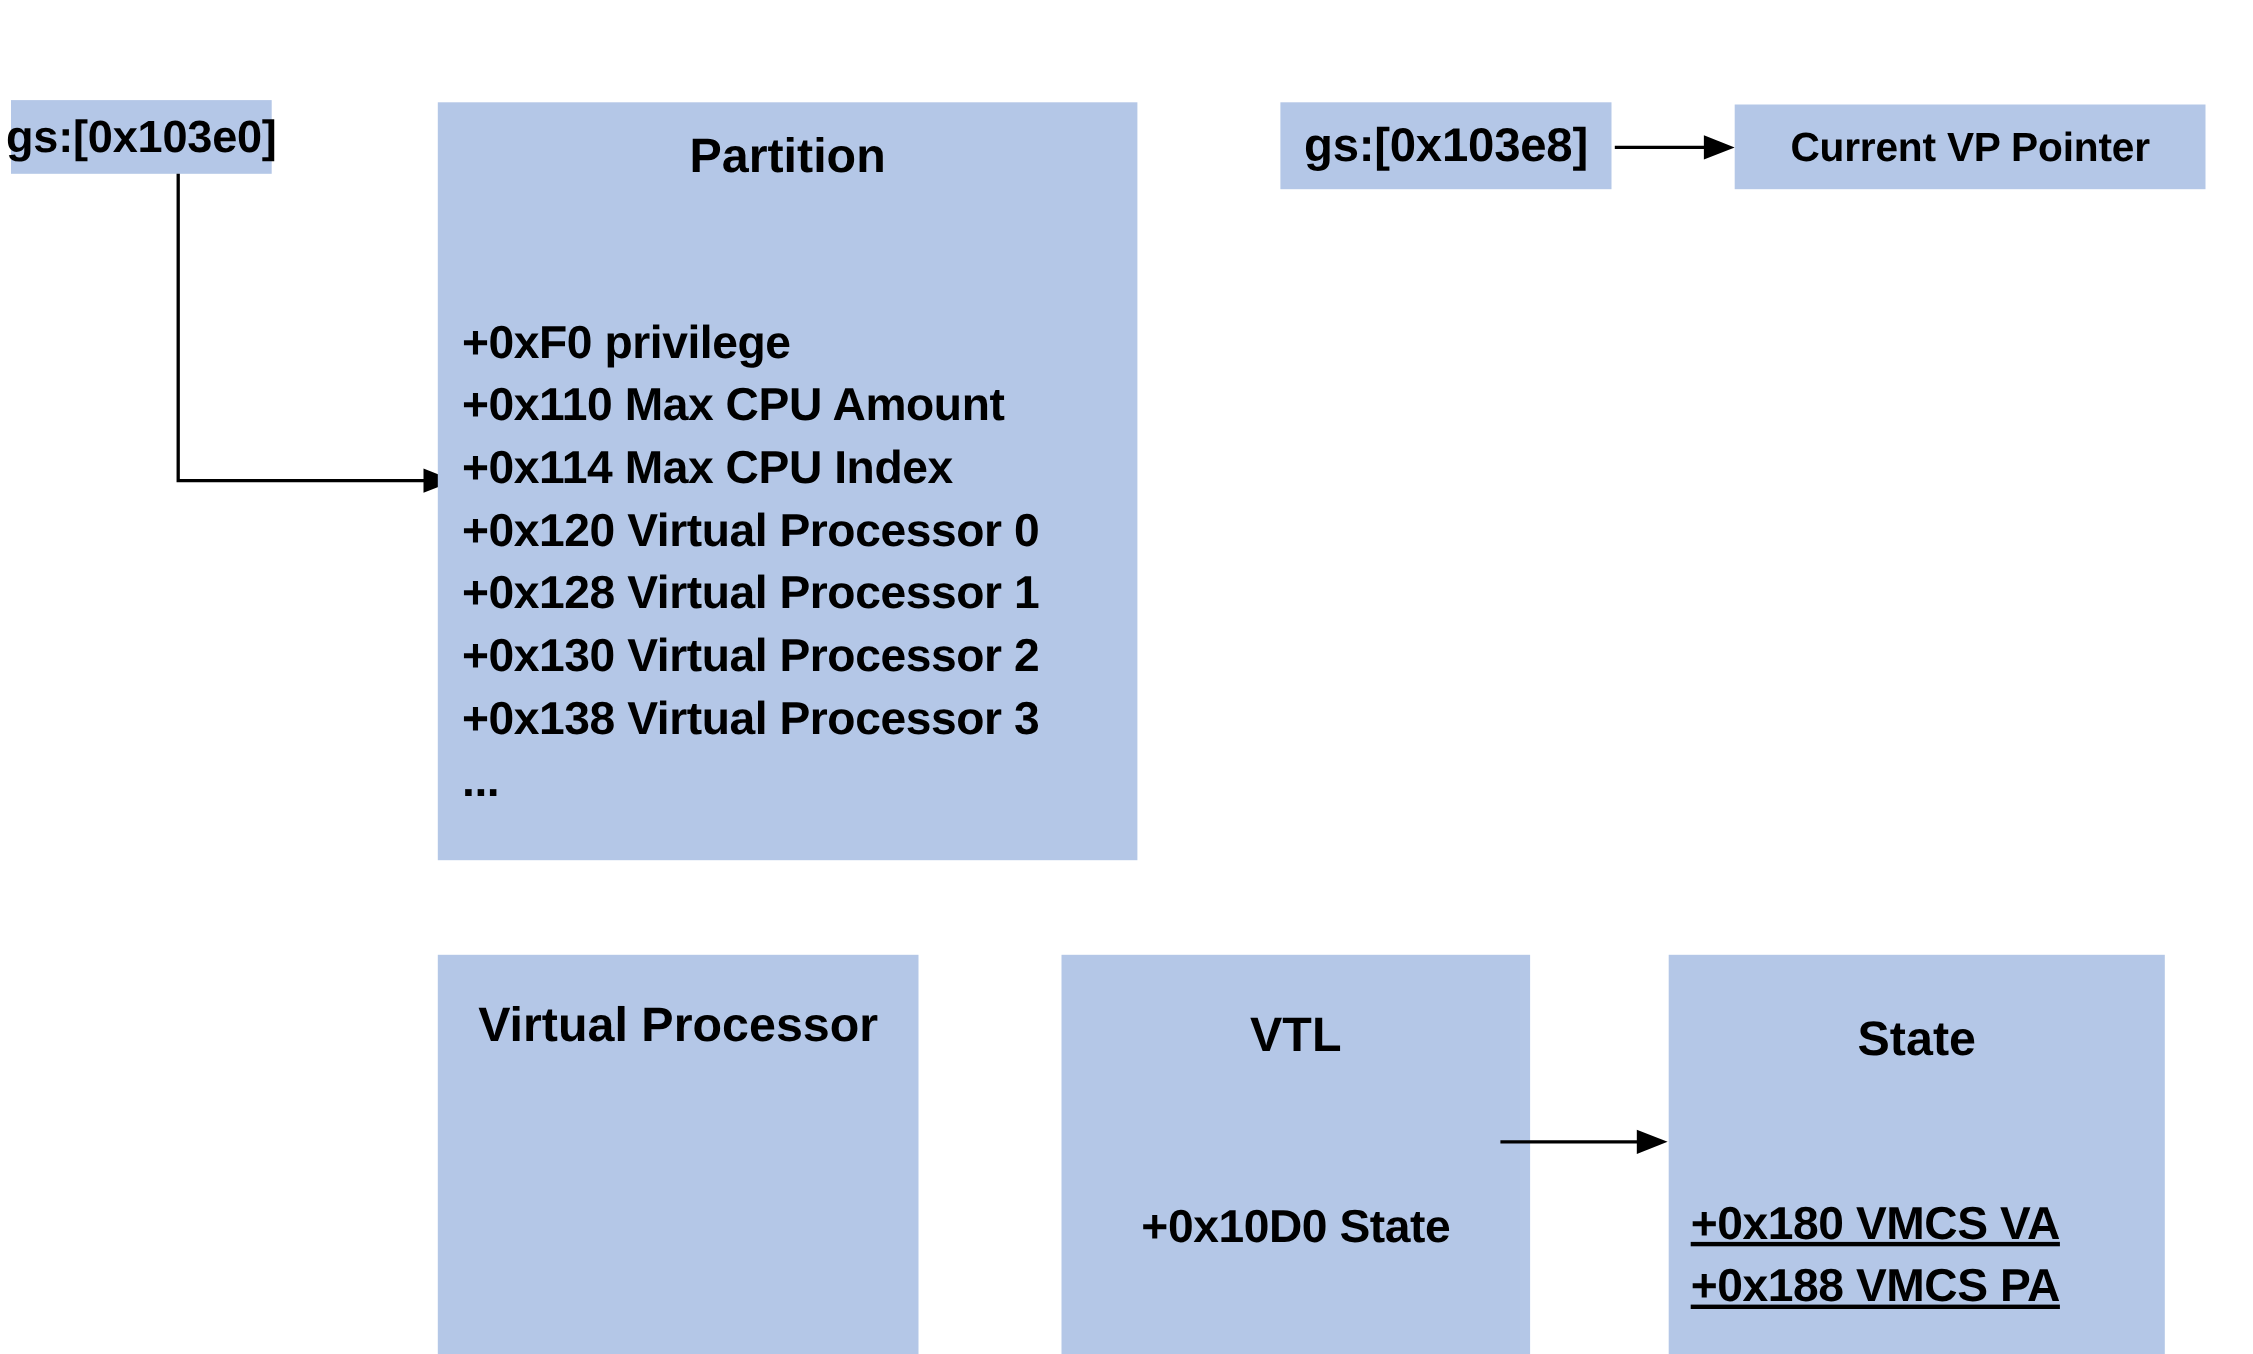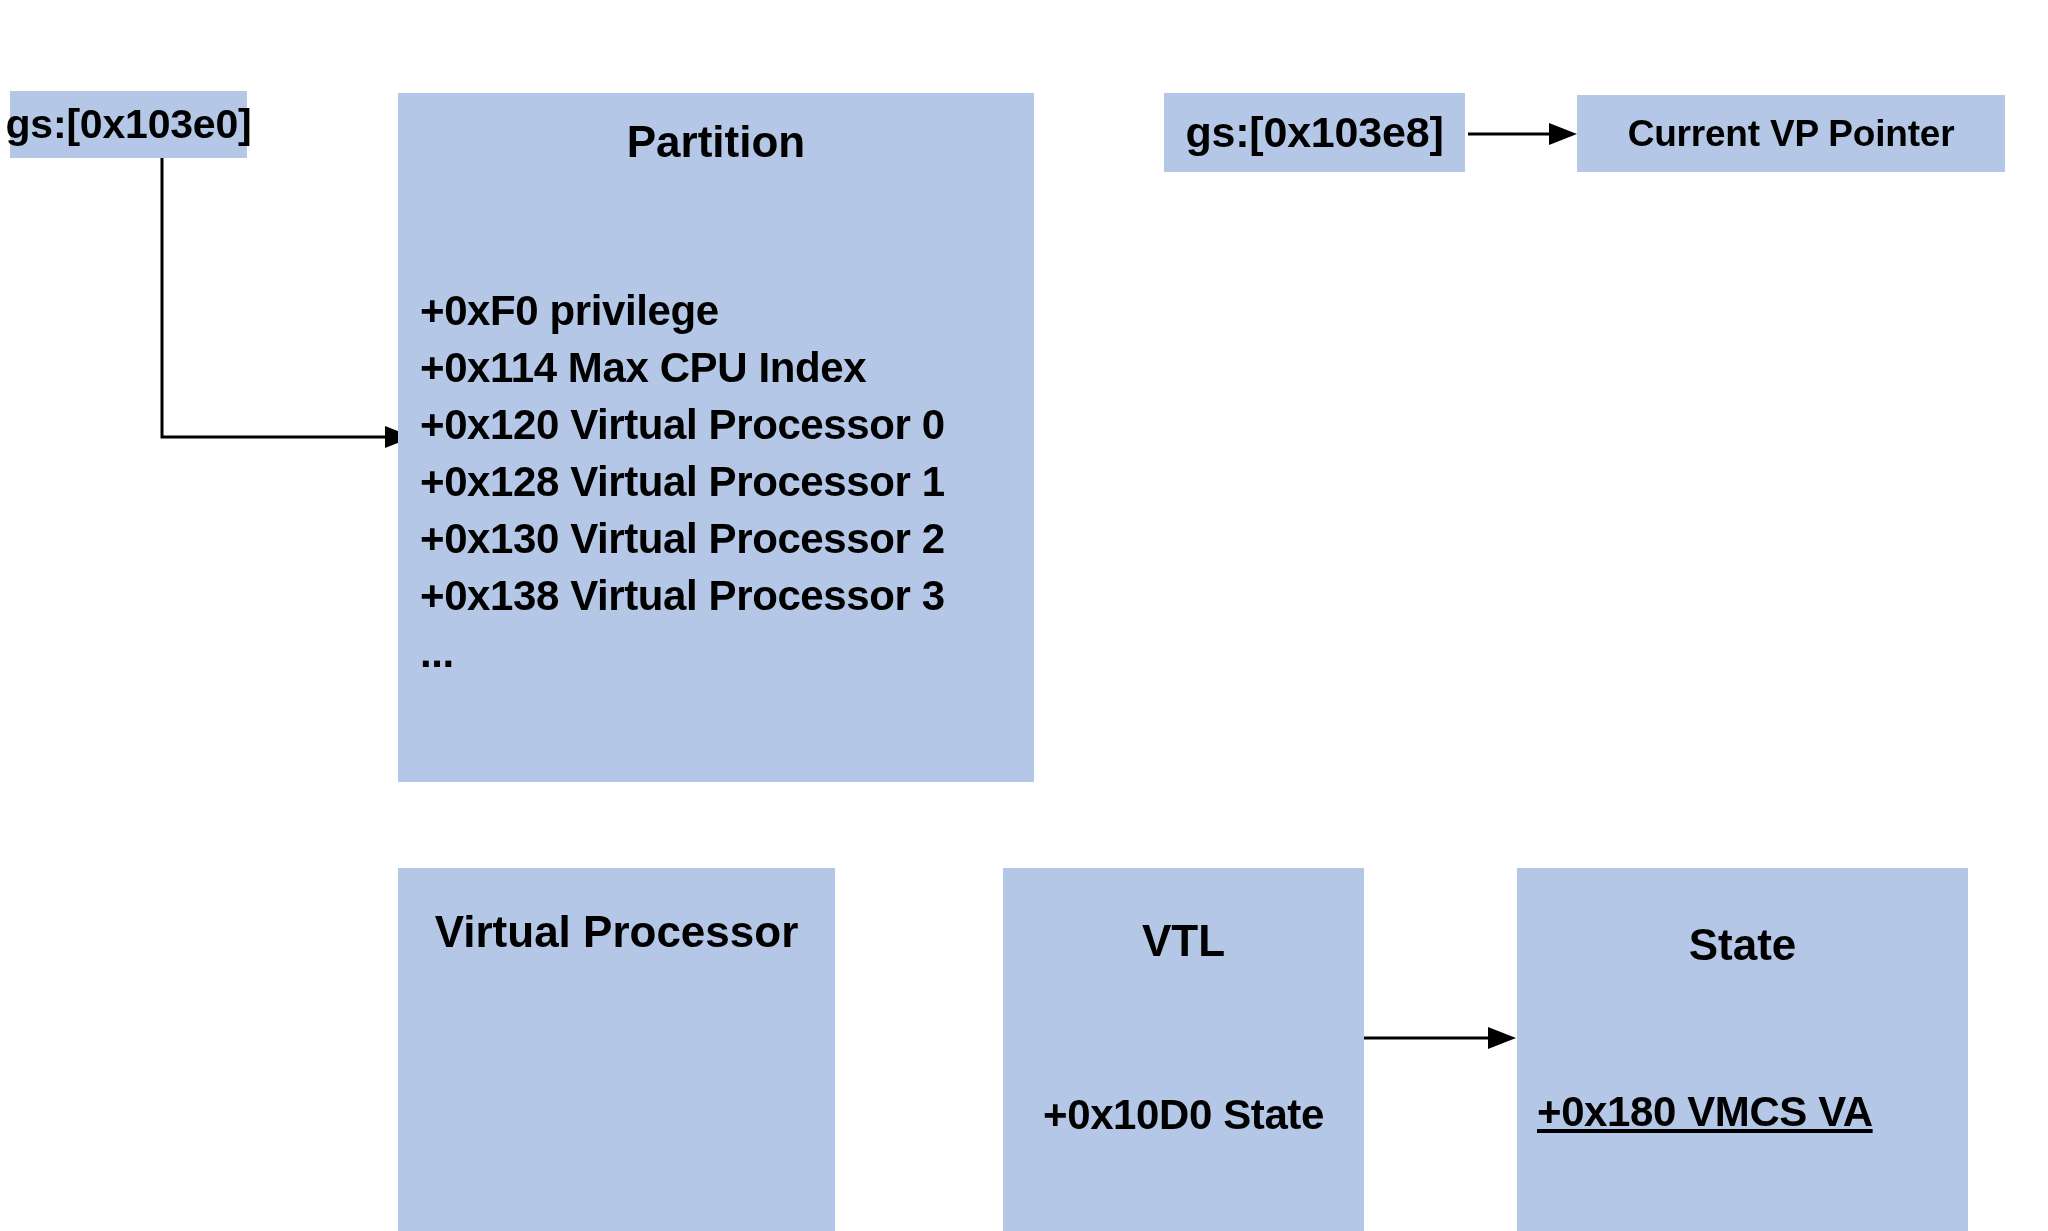--- a/index.html
+++ b/index.html
@@ -124,23 +124,23 @@
     font-weight: 700;
   }
   #virtual-processor-box .field-list {
     position: absolute;
     left: 22px;
     top: 170px;
   }
 
   
   #vtl-box {
-    left: 1003px;
+    left: 965px;
     top: 868px;
-    width: 361px;
+    width: 426px;
     height: 363px;
   }
   #vtl-box .box-title {
     position: absolute;
     left: 0;
     top: 48px;
     width: 100%;
     text-align: center;
     font-size: 44px;
     font-weight: 700;
@@ -202,20 +202,21 @@
 
   <svg class="connector" style="left:150px; top:150px; width:270px; height:310px;" viewBox="0 0 270 310">
     <path d="M 12 8 L 12 287 L 237 287"></path>
     <polygon points="235,276 263,287 235,298"></polygon>
   </svg>
 
   <div class="box" id="partition-box">
     <div class="box-title">Partition</div>
     <ul class="field-list">
       <li>+0xF0 privilege</li>
+      <li>+0x110 Max CPU Amount</li>
       <li>+0x114 Max CPU Index</li>
       <li>+0x120 Virtual Processor 0</li>
       <li>+0x128 Virtual Processor 1</li>
       <li>+0x130 Virtual Processor 2</li>
       <li>+0x138 Virtual Processor 3</li>
       <li>...</li>
     </ul>
   </div>
 
   <div class="box label-box" id="gs-vp-box">
@@ -244,16 +245,17 @@
 
   <svg class="connector" style="left:1364px; top:1016px; width:160px; height:44px;" viewBox="0 0 160 44">
     <line x1="0" y1="22" x2="126" y2="22"></line>
     <polygon points="124,11 152,22 124,33"></polygon>
   </svg>
 
   <div class="box" id="state-box">
     <div class="box-title">State</div>
     <ul class="field-list">
       <li>+0x180 VMCS VA</li>
+      <li>+0x188 VMCS PA</li>
     </ul>
   </div>
 
 </div>
 
 </body></html>

